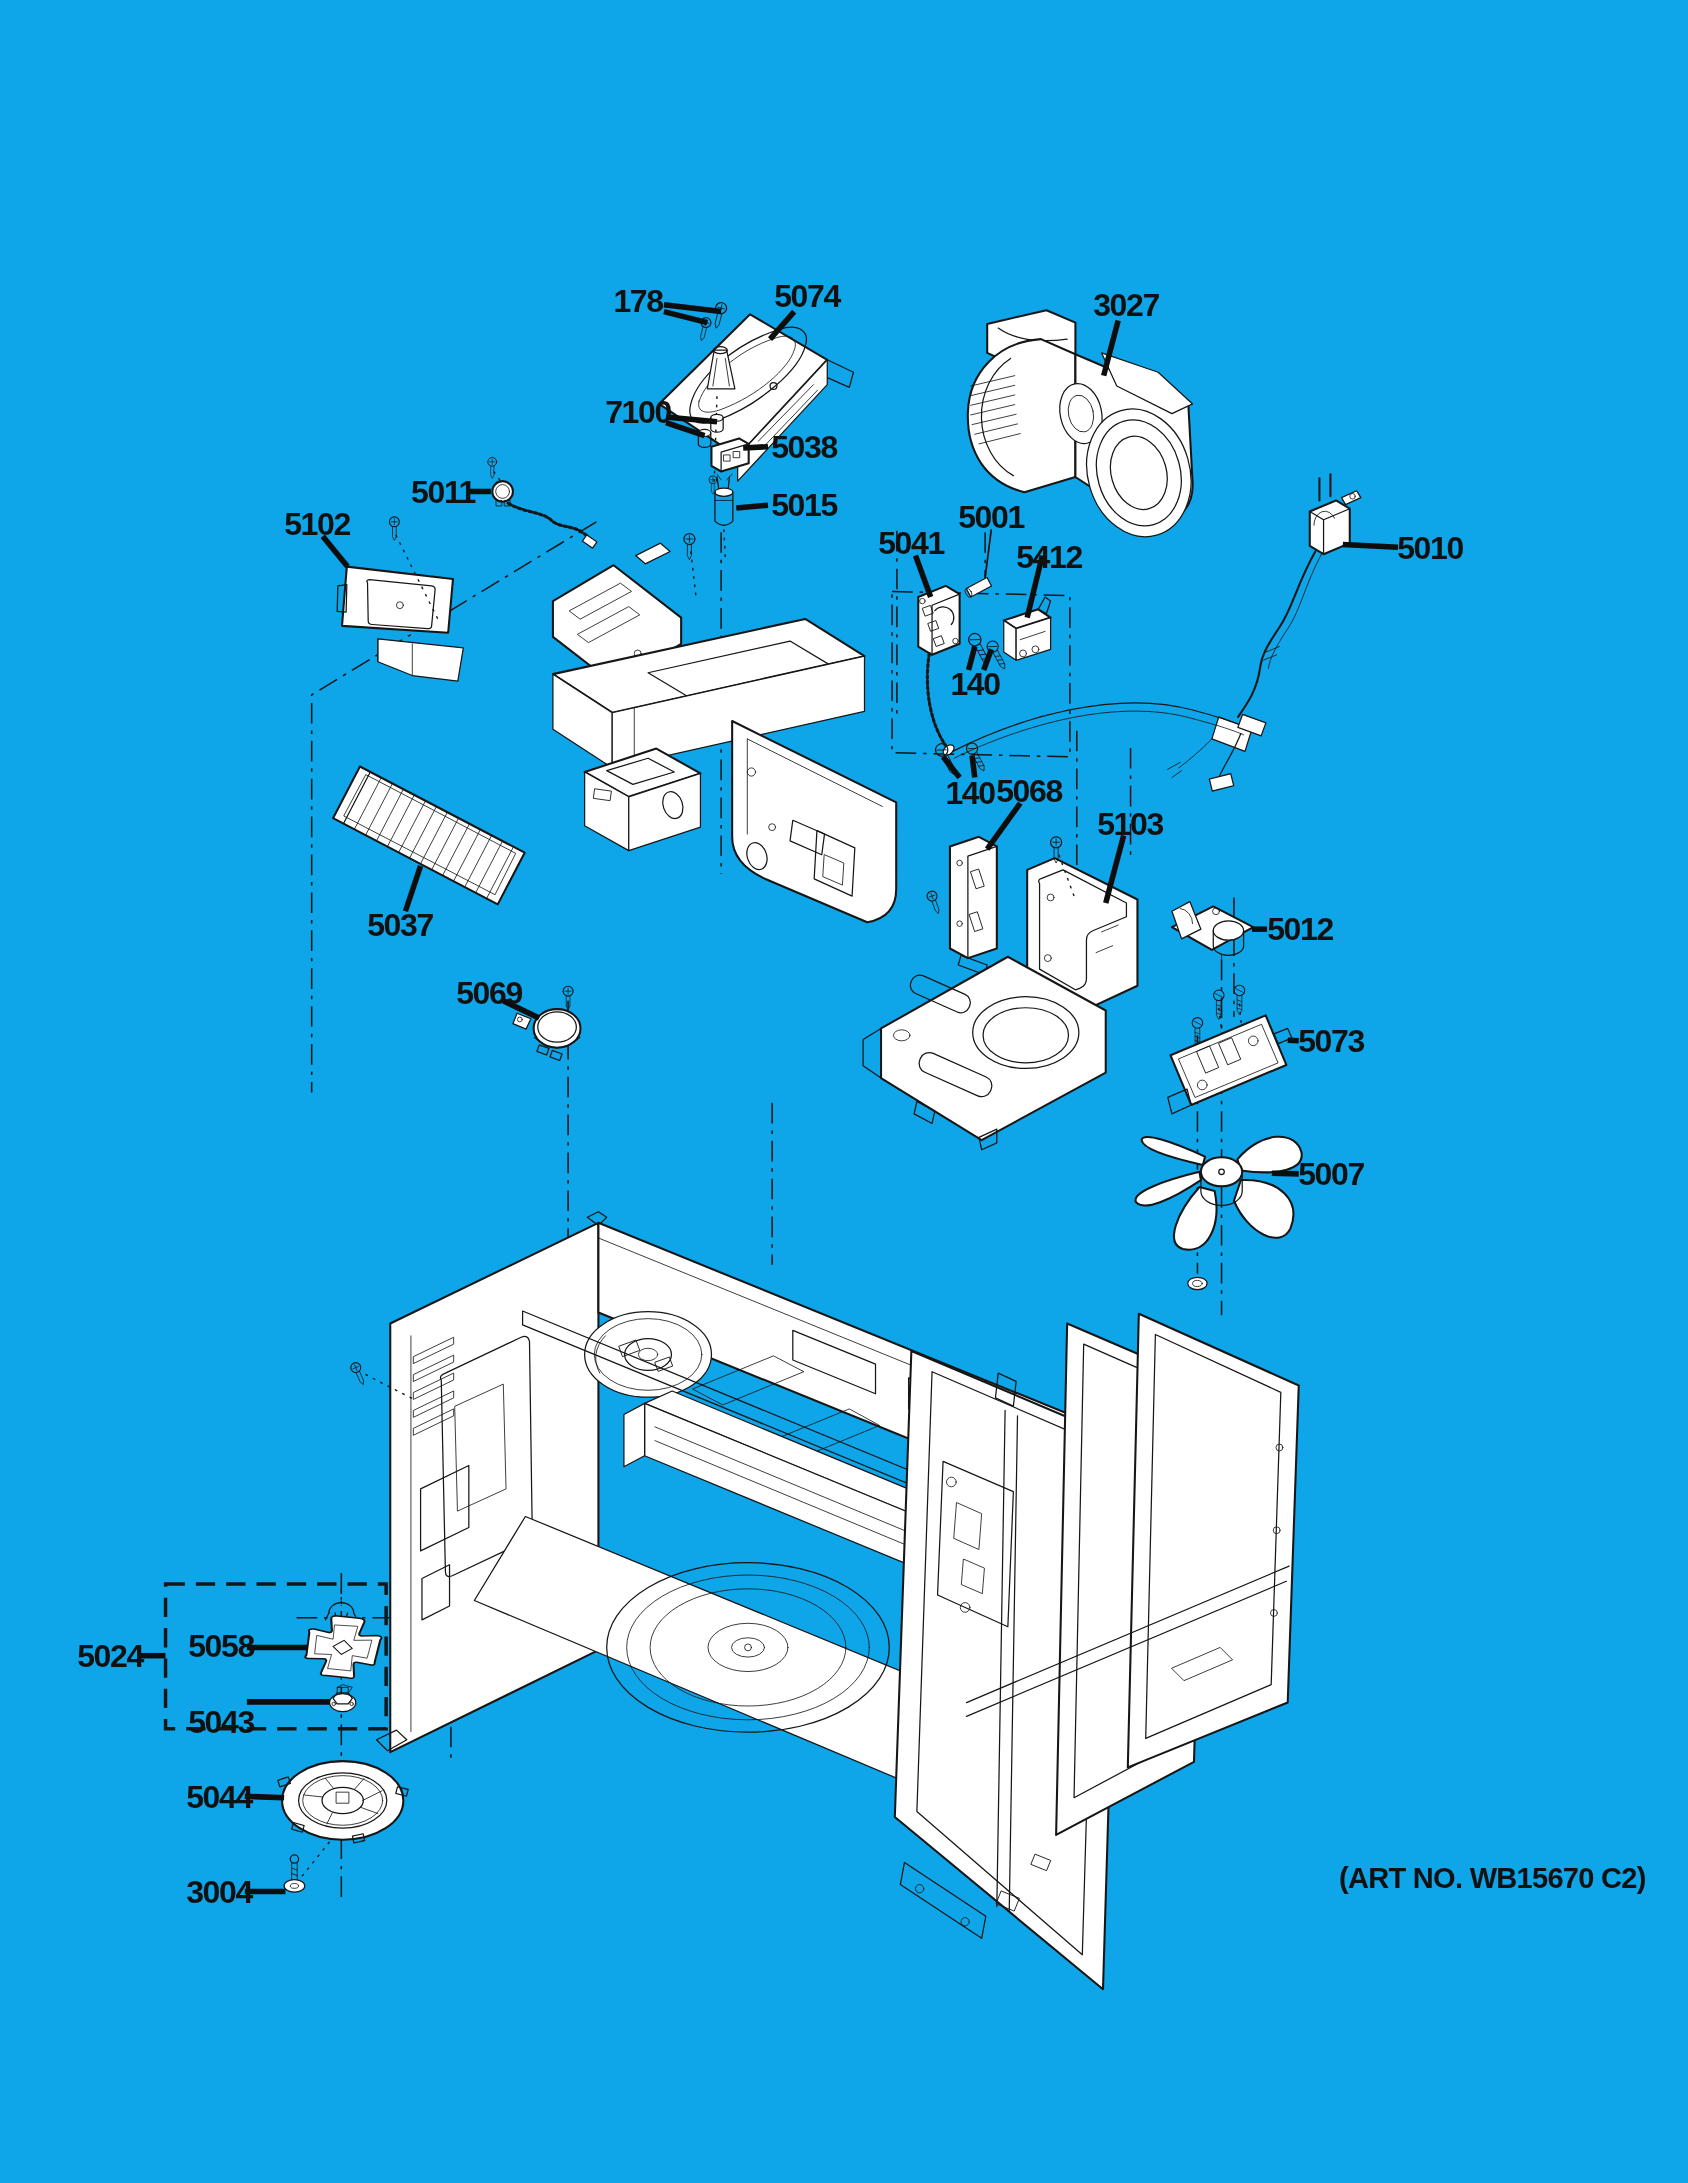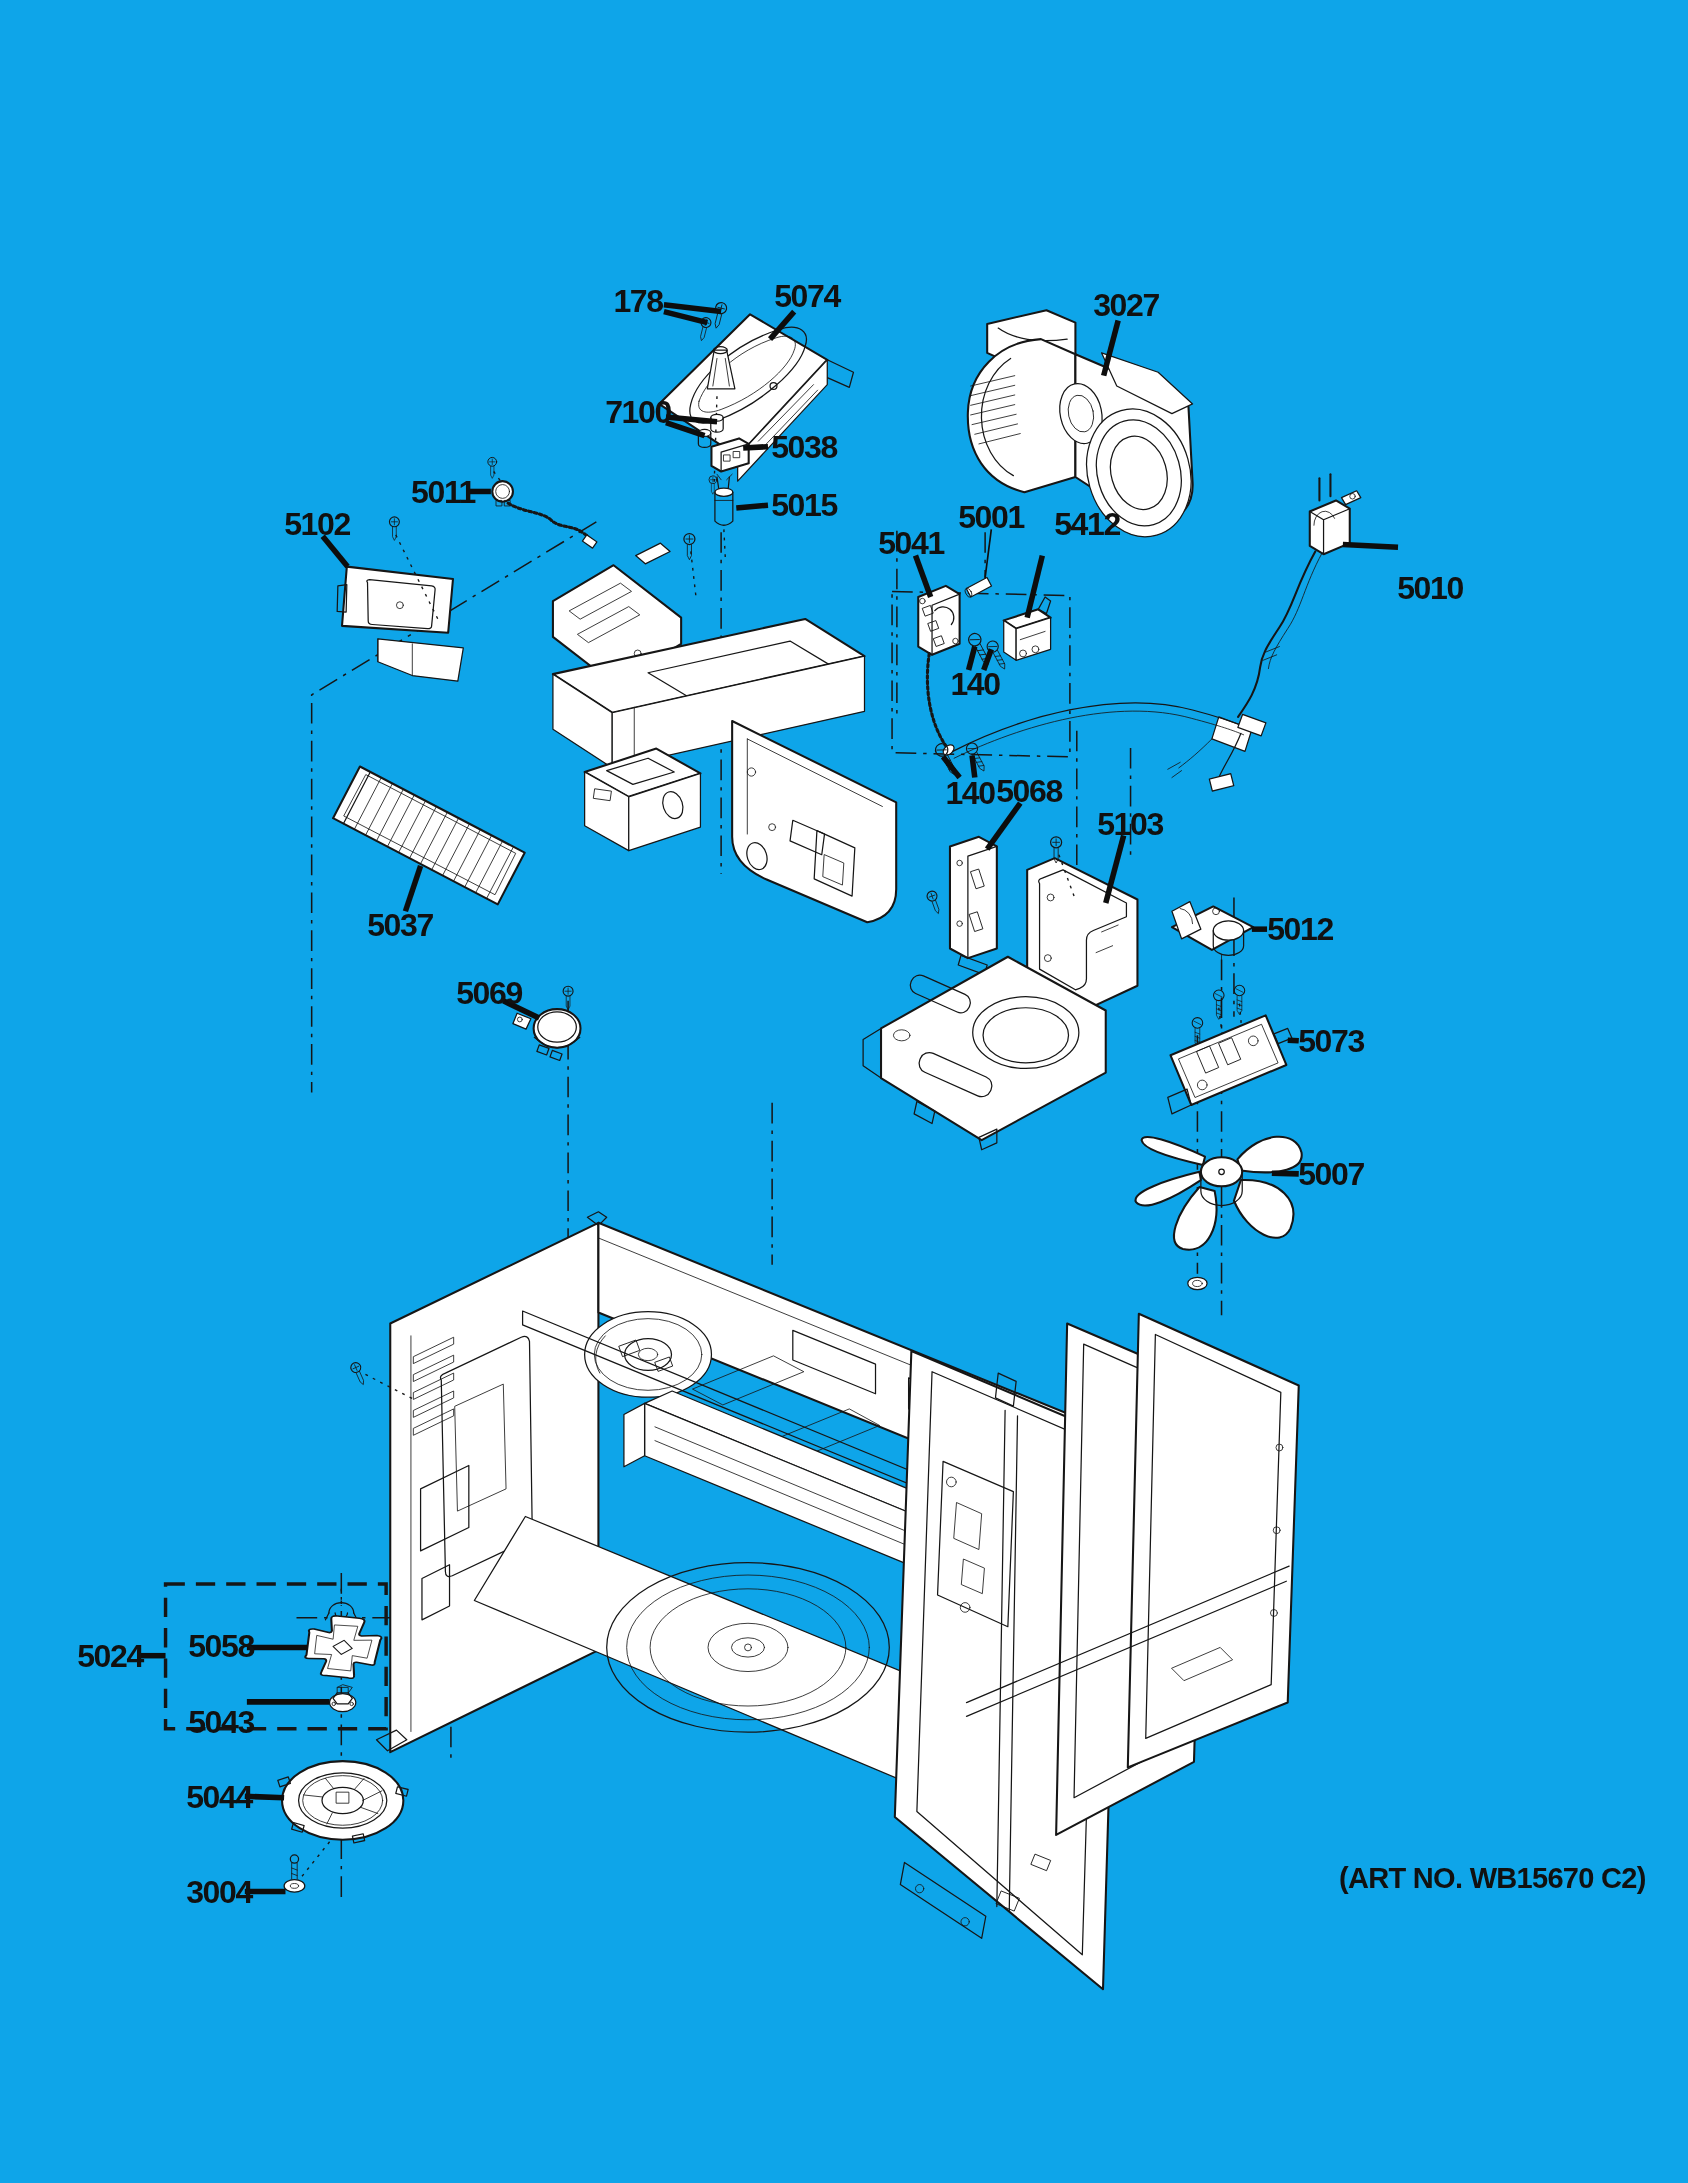--- a/index.html
+++ b/index.html
@@ -526,22 +526,22 @@
       <div class="part-label" style="left: 638px; top: 301px;">178</div>
       <div class="part-label" style="left: 807px; top: 296px;">5074</div>
       <div class="part-label" style="left: 1126px; top: 305px;">3027</div>
       <div class="part-label" style="left: 638px; top: 412px;">7100</div>
       <div class="part-label" style="left: 804px; top: 447px;">5038</div>
       <div class="part-label" style="left: 804px; top: 505px;">5015</div>
       <div class="part-label" style="left: 443px; top: 492px;">5011</div>
       <div class="part-label" style="left: 317px; top: 524px;">5102</div>
       <div class="part-label" style="left: 911px; top: 543px;">5041</div>
       <div class="part-label" style="left: 991px; top: 517px;">5001</div>
-      <div class="part-label" style="left: 1049px; top: 524px; margin-left: 38px;">5412</div>
-      <div class="part-label" style="left: 1430px; top: 548px; margin-top: 40px;">5010</div>
+      <div class="part-label" style="left: 1049px; top: 557px;">5412</div>
+      <div class="part-label" style="left: 1430px; top: 548px;">5010</div>
       <div class="part-label" style="left: 975px; top: 684px;">140</div>
       <div class="part-label" style="left: 970px; top: 793px;">140</div>
       <div class="part-label" style="left: 1029px; top: 791px;">5068</div>
       <div class="part-label" style="left: 1130px; top: 824px;">5103</div>
       <div class="part-label" style="left: 1300px; top: 929px;">5012</div>
       <div class="part-label" style="left: 1331px; top: 1041px;">5073</div>
       <div class="part-label" style="left: 1331px; top: 1174px;">5007</div>
       <div class="part-label" style="left: 400px; top: 925px;">5037</div>
       <div class="part-label" style="left: 489px; top: 993px;">5069</div>
       <div class="part-label" style="left: 110px; top: 1656px;">5024</div>

